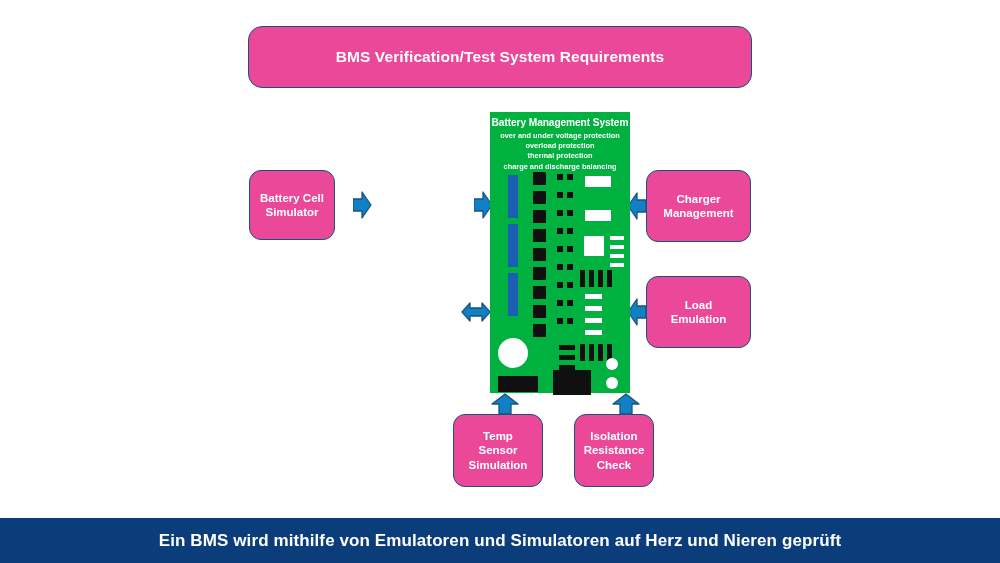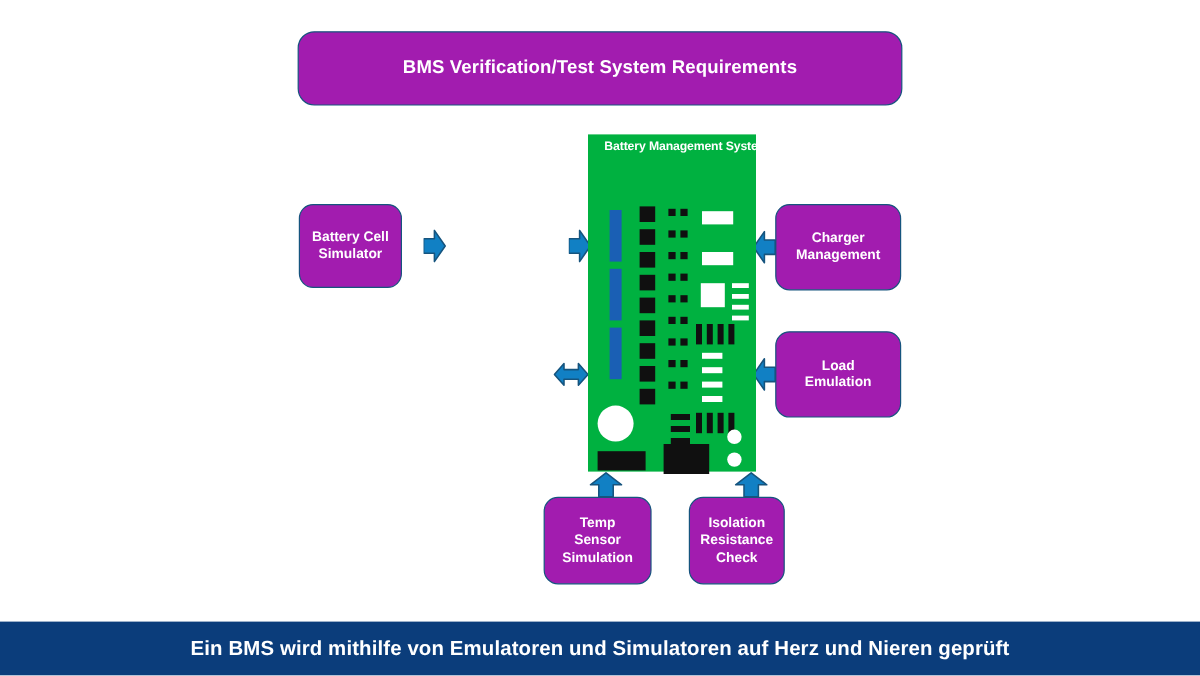--- a/index.html
+++ b/index.html
@@ -19,21 +19,21 @@
     position: absolute;
     left: 0; top: 0;
     width: 1000px;
     height: 563px;
     background: #ffffff;
   }
 
   
   .box {
     position: absolute;
-    background: #a21caf;
+    background: #ec4899;
     border: 1.5px solid #16547e;
     border-radius: 12px;
     box-sizing: border-box;
     display: flex;
     align-items: center;
     justify-content: center;
     text-align: center;
     color: #ffffff;
     font-weight: bold;
     line-height: 1.25;
@@ -99,21 +99,21 @@
     left: 490px;
     top: 112px;
     width: 140px;
     height: 281px;
     background: #00b140;
     box-sizing: border-box;
   }
 
   #pcb-heading {
     position: absolute;
-    left: 12px; top: 5px;
+    left: 0; top: 5px;
     width: 140px;
     text-align: center;
     color: #ffffff;
     font-size: 10.2px;
     font-weight: bold;
     letter-spacing: -0.1px;
   }
   #pcb-sublines {
     position: absolute;
     left: 0; top: 19px;
@@ -228,20 +228,24 @@
 
   <div class="arrow" style="left:612px; top:393px;">
     <svg width="28" height="22" viewBox="0 0 28 22">
       <polygon points="14,1 27,11 20,11 20,21 8,21 8,11 1,11" fill="#1180c4" stroke="#16547e" stroke-width="1.3" stroke-linejoin="round"></polygon>
     </svg>
   </div>
 
   <div id="pcb">
 
     <div id="pcb-heading">Battery Management System</div>
+    <div id="pcb-sublines">over and under voltage protection
+overload protection
+thermal protection
+charge and discharge balancing</div>
 
     <div class="cmp blu" style="left:18px; top:63px; width:10px; height:43px;"></div>
     <div class="cmp blu" style="left:18px; top:112px; width:10px; height:43px;"></div>
     <div class="cmp blu" style="left:18px; top:161px; width:10px; height:43px;"></div>
 
     <div class="cmp blk" style="left:43px; top:60px; width:13px; height:13px;"></div>
     <div class="cmp blk" style="left:43px; top:79px; width:13px; height:13px;"></div>
     <div class="cmp blk" style="left:43px; top:98px; width:13px; height:13px;"></div>
     <div class="cmp blk" style="left:43px; top:117px; width:13px; height:13px;"></div>
     <div class="cmp blk" style="left:43px; top:136px; width:13px; height:13px;"></div>

